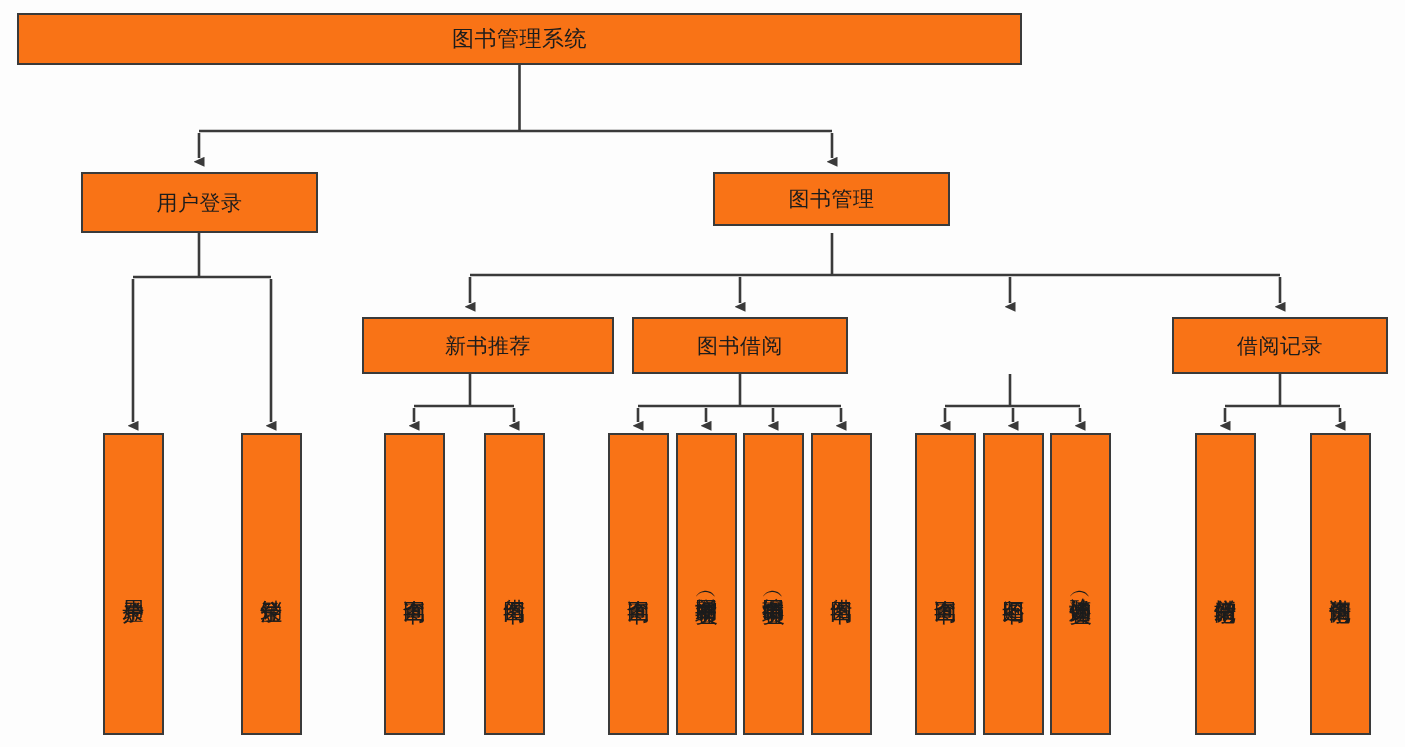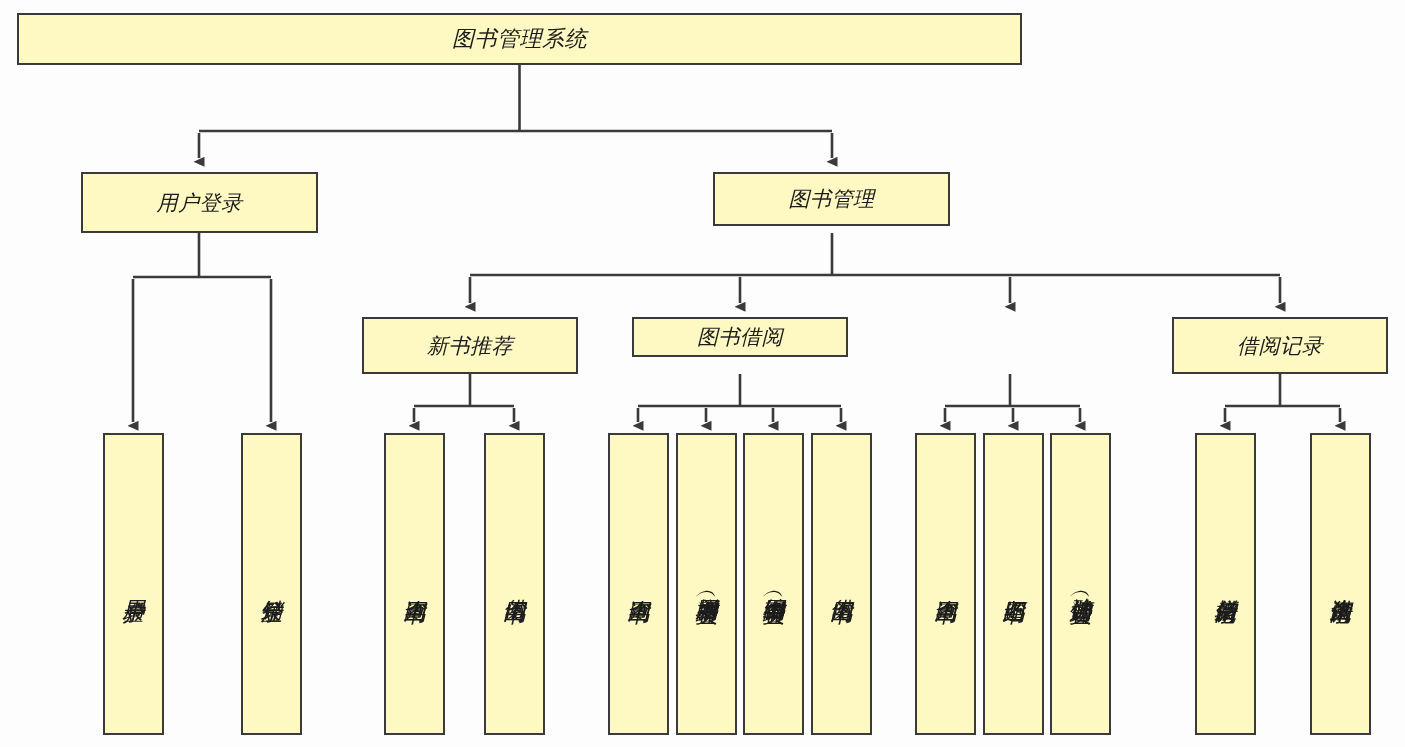--- a/index.html
+++ b/index.html
@@ -21,27 +21,26 @@
   #diagram-svg {
     position: absolute;
     left: 0;
     top: 0;
     width: 1405px;
     height: 747px;
   }
   .node {
     position: absolute;
     box-sizing: border-box;
-    background: #fef9c3;
+    background: #f97316;
     border: 2.5px solid #3a3a3a;
     display: flex;
     align-items: center;
     justify-content: center;
     color: #1c1c1c;
-    font-style: italic;
   }
   .node .node-label {
     display: block;
     text-align: center;
     line-height: 1.12;
     letter-spacing: 0.5px;
   }
   .node.horizontal .node-label {
     writing-mode: horizontal-tb;
     font-size: 21px;
@@ -129,25 +128,25 @@
   </div>
 
   <div class="node horizontal" style="left:81px; top:172px; width:237px; height:61px;">
     <span class="node-label">用户登录</span>
   </div>
 
   <div class="node horizontal" style="left:713px; top:172px; width:237px; height:54px;">
     <span class="node-label">图书管理</span>
   </div>
 
-  <div class="node horizontal" style="left:362px; top:317px; width:216px; height:57px;">
+  <div class="node horizontal" style="left:362px; top:317px; width:252px; height:57px;">
     <span class="node-label">新书推荐</span>
   </div>
 
-  <div class="node horizontal" style="left:632px; top:317px; width:216px; height:40px;">
+  <div class="node horizontal" style="left:632px; top:317px; width:216px; height:57px;">
     <span class="node-label">图书借阅</span>
   </div>
 
 
   <div class="node horizontal" style="left:1172px; top:317px; width:216px; height:57px;">
     <span class="node-label">借阅记录</span>
   </div>
 
   <div class="node vertical" style="left:103px; top:433px; width:61px; height:302px;">
     <span class="node-label">用户登录</span>

